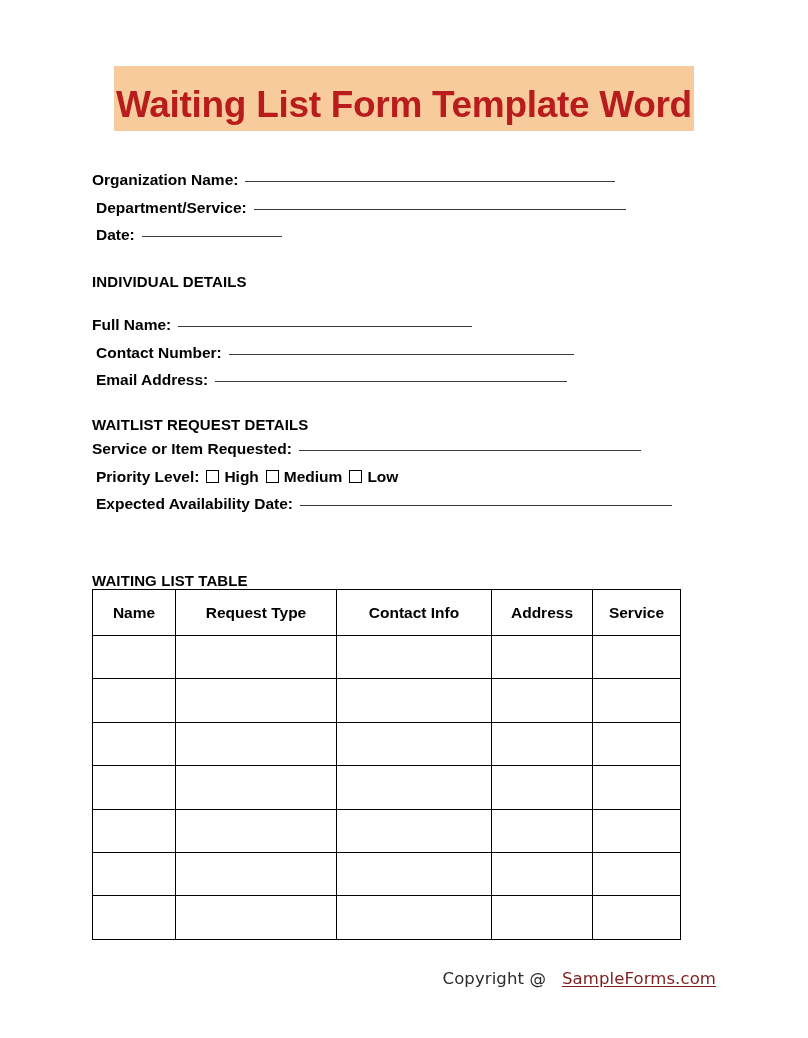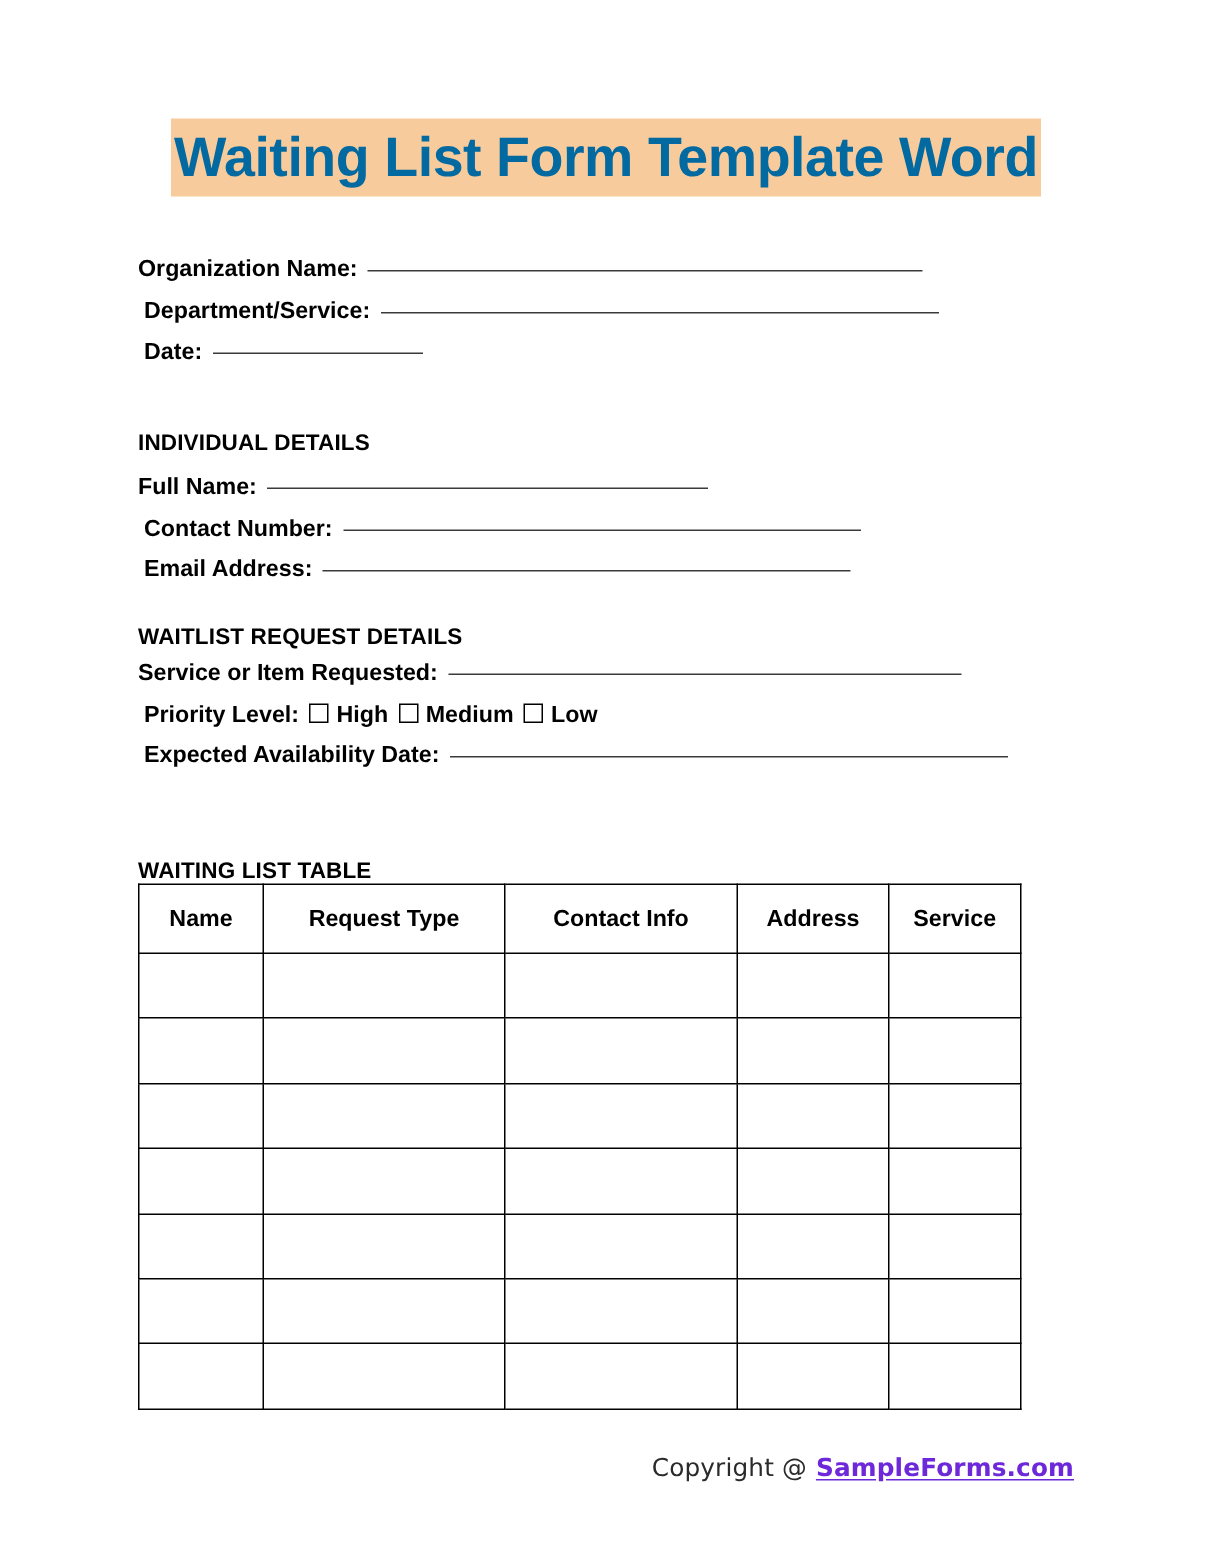--- a/index.html
+++ b/index.html
@@ -31,24 +31,24 @@
     width: 624px;
     text-align: center;
   }
   .title {
     display: inline;
     font-size: 37px;
     font-weight: bold;
     line-height: 1.0;
     letter-spacing: -0.3px;
     background: #f8cb9c;
-    padding: 5px 2px 6px 2px;
+    padding: 18px 2px 6px 2px;
     box-decoration-break: clone;
     -webkit-box-decoration-break: clone;
-    color: #0369a1;
+    color: #b91c1c;
   }
 
   
   .block {
     position: absolute;
     left: 92px;
   }
 
   .field-row {
     display: flex;
@@ -143,25 +143,25 @@
     top: 969px;
     width: 716px;
     text-align: right;
     font-size: 16.5px;
     color: #2b2b2b;
     font-family: "DejaVu Sans", sans-serif;
     letter-spacing: 0.1px;
   }
   .footer .cp { font-weight: normal; }
   .footer .link {
-    color: #6d28d9;
-    font-weight: bold;
+    color: #7f1d1d;
+    font-weight: normal;
     text-decoration: underline;
     text-underline-offset: 2px;
-    margin-left: 6px;
+    margin-left: 16px;
   }
 </style>
 </head>
 <body>
 
 <div class="page">
 
   <div class="title-wrap">
     <span class="title">Waiting List Form Template Word</span>
   </div>
@@ -174,21 +174,21 @@
     <div class="field-row indent">
       <span class="field-label">Department/Service:</span>
       <span class="field-rule" style="width:372px"></span>
     </div>
     <div class="field-row indent">
       <span class="field-label">Date:</span>
       <span class="field-rule" style="width:140px"></span>
     </div>
   </div>
 
-  <div class="section-heading" style="top:286px;">INDIVIDUAL DETAILS</div>
+  <div class="section-heading" style="top:272px;">INDIVIDUAL DETAILS</div>
 
   <div class="block" style="top:311px;">
     <div class="field-row">
       <span class="field-label">Full Name:</span>
       <span class="field-rule" style="width:294px"></span>
     </div>
     <div class="field-row indent">
       <span class="field-label">Contact Number:</span>
       <span class="field-rule" style="width:345px"></span>
     </div>

